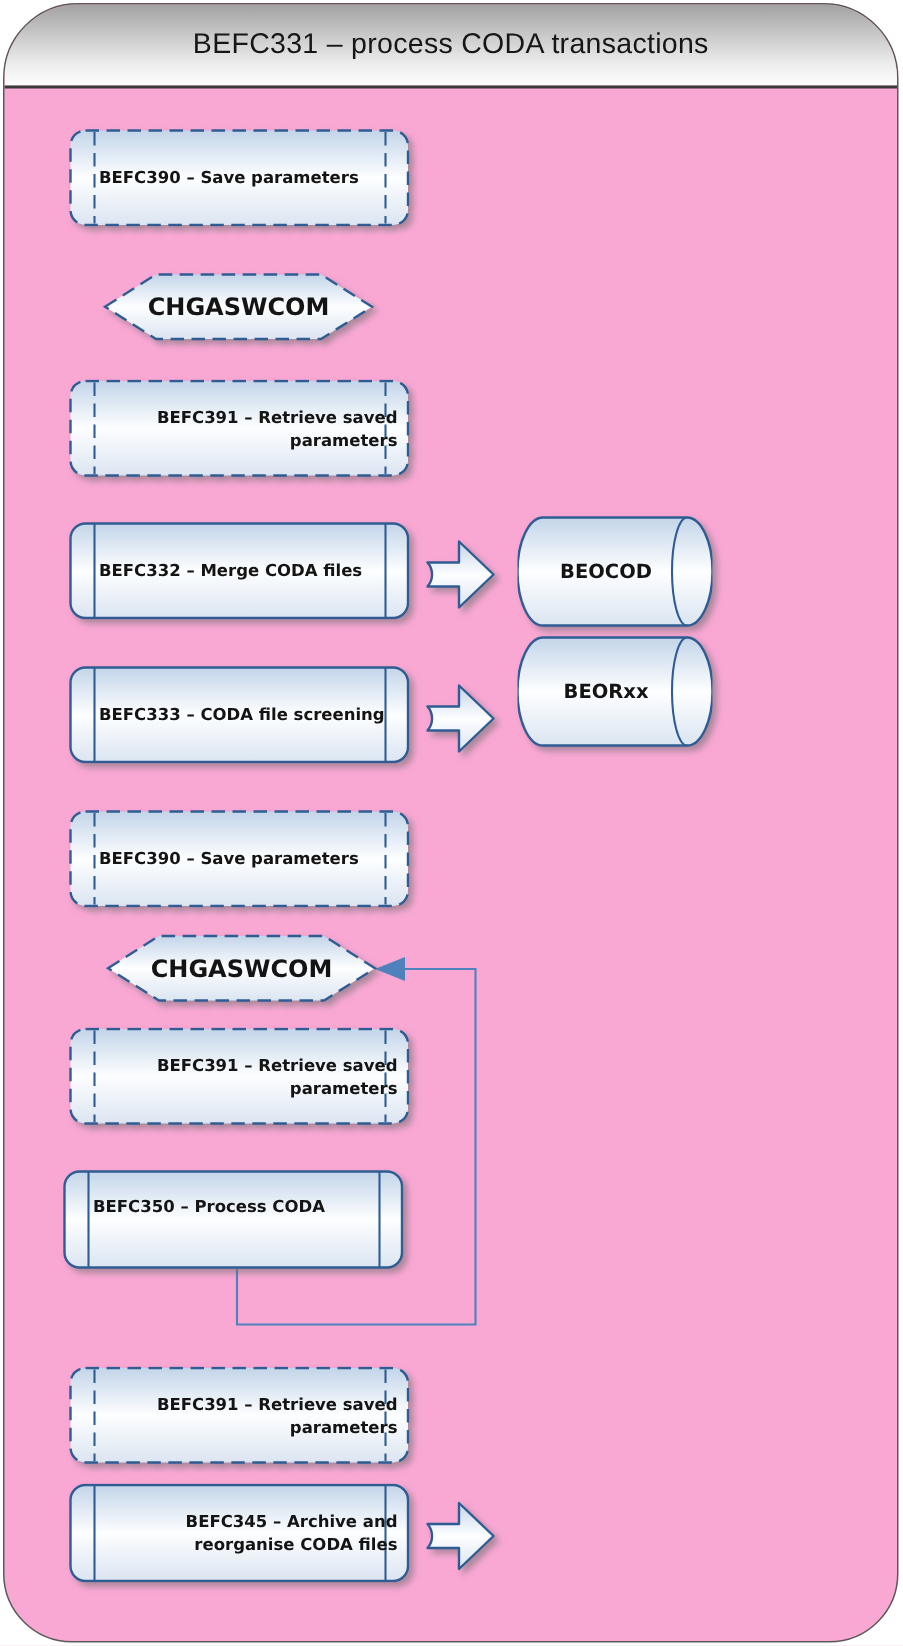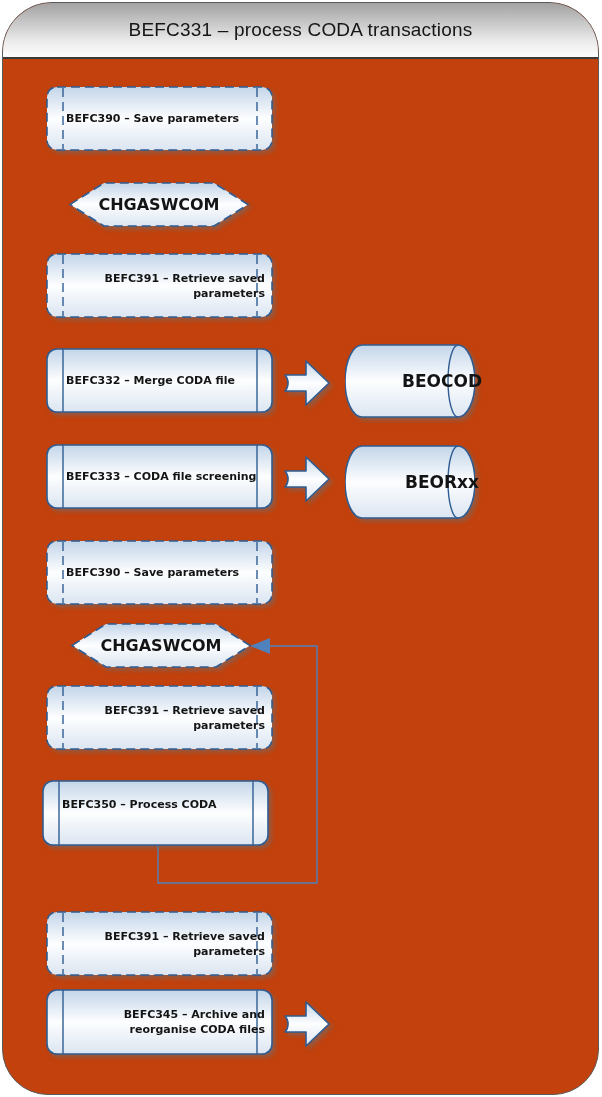--- a/index.html
+++ b/index.html
@@ -5,21 +5,21 @@
   html,body{margin:0;padding:0;background:#ffffff;}
   #stage{
     position:relative;width:602px;height:1097px;background:#ffffff;overflow:hidden;
     font-family:"DejaVu Sans","Liberation Sans",sans-serif;
   }
   
   .frame{
     position:absolute;left:2px;top:2px;width:595px;height:1091px;
     border:1px solid #5a5a5a;
     border-radius:50px 50px 46px 46px;
-    overflow:hidden;background:#c2410c;
+    overflow:hidden;background:#f9a8d4;
   }
   .header{
     position:absolute;left:0;top:0;width:100%;height:54px;
     background:linear-gradient(180deg,#a2a2a2 0%,#c6c6c6 35%,#ececec 72%,#fdfdfd 100%);
     border-bottom:2px solid #3a3a3a;
     display:flex;align-items:center;justify-content:center;
   }
   .title{
     font-family:"Liberation Sans",sans-serif;
     font-size:19px;color:#161616;letter-spacing:0.2px;
@@ -31,21 +31,21 @@
   .boxlabel{
     position:absolute;left:0;top:0;width:100%;height:100%;
     display:flex;align-items:center;
     box-sizing:border-box;padding:2px 8px 2px 20px;
     font-size:11px;font-weight:bold;color:#141414;line-height:15px;text-align:right;
   }
   .centerlabel{
     position:absolute;display:flex;align-items:center;justify-content:center;
     font-size:16px;font-weight:bold;color:#141414;text-align:center;
   }
-  .cyl-label{font-size:17px;margin-left:38px;}
+  .cyl-label{font-size:13px;}
   .overlay{position:absolute;left:0;top:0;pointer-events:none;}
 </style>
 </head>
 <body>
 
 <div id="stage">
 
   <svg width="0" height="0" style="position:absolute" aria-hidden="true">
     <defs>
       <linearGradient id="gradShape" x1="0" y1="0" x2="0" y2="1">
@@ -91,21 +91,21 @@
     </svg>
     <div class="boxlabel">BEFC391 – Retrieve saved parameters</div>
   </div>
 
   <div class="shape" style="left:46px;top:348px;width:227px;height:65px">
     <svg width="227" height="65">
       <rect x="1" y="1" width="225" height="63" rx="10" fill="url(#gradShape)" stroke="#2f5d93" stroke-width="1.6"></rect>
       <line x1="17" y1="1" x2="17" y2="64" stroke="#2f5d93" stroke-width="1.4"></line>
       <line x1="211" y1="1" x2="211" y2="64" stroke="#2f5d93" stroke-width="1.4"></line>
     </svg>
-    <div class="boxlabel">BEFC332 – Merge CODA file</div>
+    <div class="boxlabel">BEFC332 – Merge CODA files</div>
   </div>
 
   <div class="shape" style="left:282px;top:357px;width:50px;height:52px">
     <svg width="50" height="52" viewBox="0 0 50 52">
       <path d="M 3 18 L 24 18 L 24 4 L 47 26 L 24 48 L 24 34 L 3 34 A 12 12 0 0 0 3 18 Z" fill="url(#gradShape)" stroke="#2f5d93" stroke-width="1.6" stroke-linejoin="round"></path>
     </svg>
   </div>
 
   <div class="shape" style="left:345px;top:344px;width:130px;height:74px">
     <svg width="130" height="74">
@@ -123,21 +123,21 @@
     </svg>
     <div class="boxlabel">BEFC333 – CODA file screening</div>
   </div>
 
   <div class="shape" style="left:282px;top:453px;width:50px;height:52px">
     <svg width="50" height="52" viewBox="0 0 50 52">
       <path d="M 3 18 L 24 18 L 24 4 L 47 26 L 24 48 L 24 34 L 3 34 A 12 12 0 0 0 3 18 Z" fill="url(#gradShape)" stroke="#2f5d93" stroke-width="1.6" stroke-linejoin="round"></path>
     </svg>
   </div>
 
-  <div class="shape" style="left:345px;top:445px;width:144px;height:74px">
+  <div class="shape" style="left:345px;top:424px;width:144px;height:74px">
     <svg width="130" height="74">
       <path d="M 17 1 A 17 36 0 0 0 17 73 L 113 73 A 17 36 0 0 0 113 1 Z" fill="url(#gradShape)" stroke="#2f5d93" stroke-width="1.6"></path>
       <path d="M 113 1 A 10 36 0 0 0 113 73" fill="none" stroke="#2f5d93" stroke-width="1.4"></path>
     </svg>
     <div class="centerlabel cyl-label" style="left:0;top:0;width:118px;height:74px">BEORxx</div>
   </div>
 
   <div class="shape" style="left:46px;top:540px;width:227px;height:65px">
     <svg width="227" height="65">
       <rect x="1" y="1" width="225" height="63" rx="10" fill="url(#gradShape)" stroke="#2f5d93" stroke-width="1.6" stroke-dasharray="9 5"></rect>

